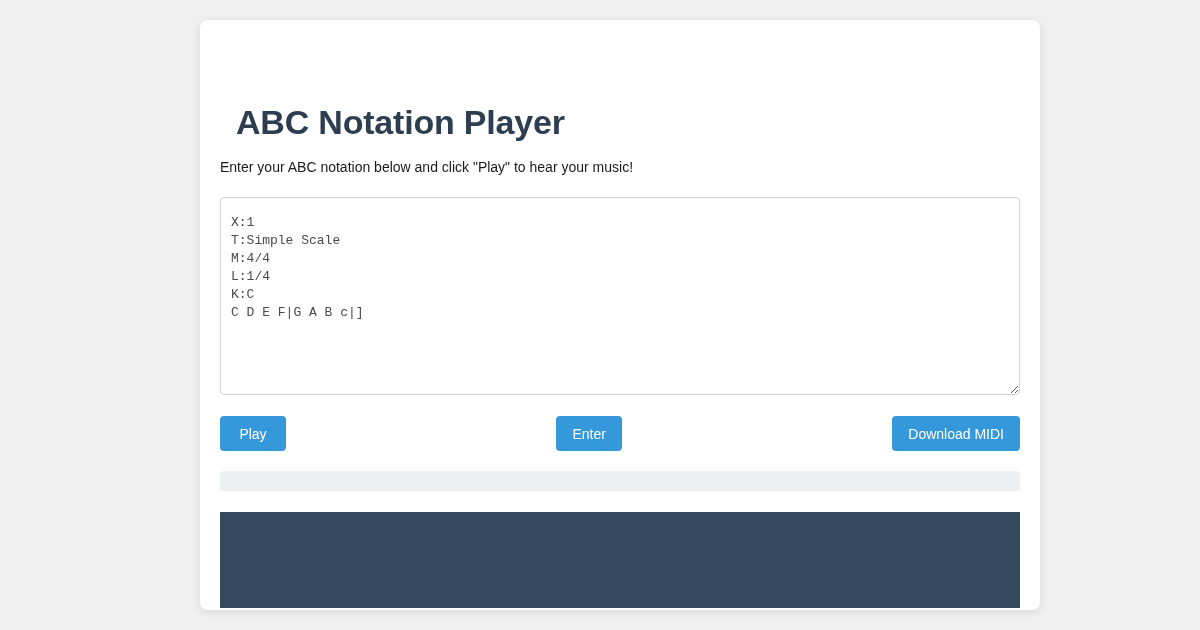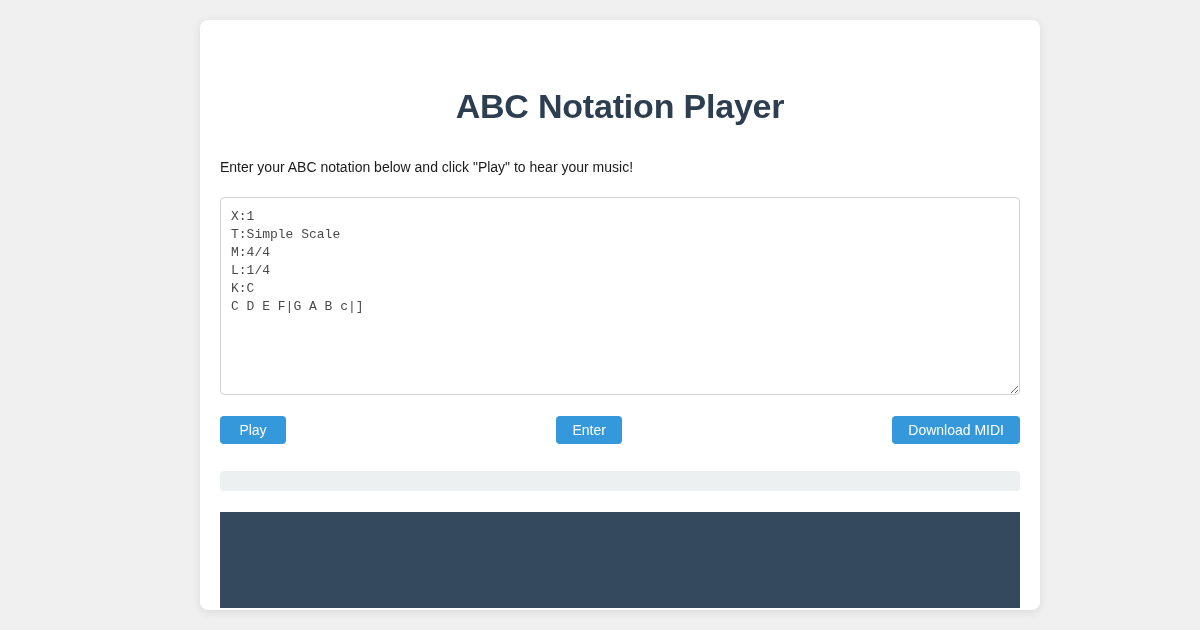--- a/index.html
+++ b/index.html
@@ -29,23 +29,23 @@
     box-shadow: 0 2px 10px rgba(0,0,0,0.10);
     box-sizing: border-box;
   }
   .inner {
     position: absolute;
     left: 20px;
     top: 0;
     width: 800px;
   }
   .app-title {
-    margin: 0;
+    margin: 16px;
     padding: 0;
-    text-align: center;
+    text-align: left;
     color: #2c3e50;
     font-size: 34px;
     font-weight: bold;
     line-height: 40px;
     position: absolute;
     left: 0;
     top: 66px;
     width: 800px;
     letter-spacing: -0.2px;
   }
@@ -62,21 +62,21 @@
   .abc-textarea {
     position: absolute;
     left: 0;
     top: 177px;
     width: 800px;
     height: 198px;
     box-sizing: border-box;
     border: 1px solid #cfd3d6;
     border-radius: 4px;
     background: #ffffff;
-    padding: 10px 10px 10px 10px;
+    padding: 16px 10px 10px 10px;
     font-family: "Liberation Mono", "DejaVu Sans Mono", monospace;
     font-size: 13px;
     line-height: 18px;
     color: #4a4a4a;
     resize: both;
     outline: none;
     overflow: auto;
     white-space: pre;
   }
   .controls {
@@ -90,21 +90,21 @@
   }
   .btn {
     background: #3498db;
     color: #ffffff;
     border: none;
     border-radius: 4px;
     font-family: "Liberation Sans", sans-serif;
     font-size: 14px;
     line-height: 14px;
     padding: 0 16px;
-    height: 28px;
+    height: 35px;
     min-width: 66px;
     cursor: pointer;
     text-align: center;
   }
   .status-bar {
     position: absolute;
     left: 0;
     top: 451px;
     width: 800px;
     height: 20px;

